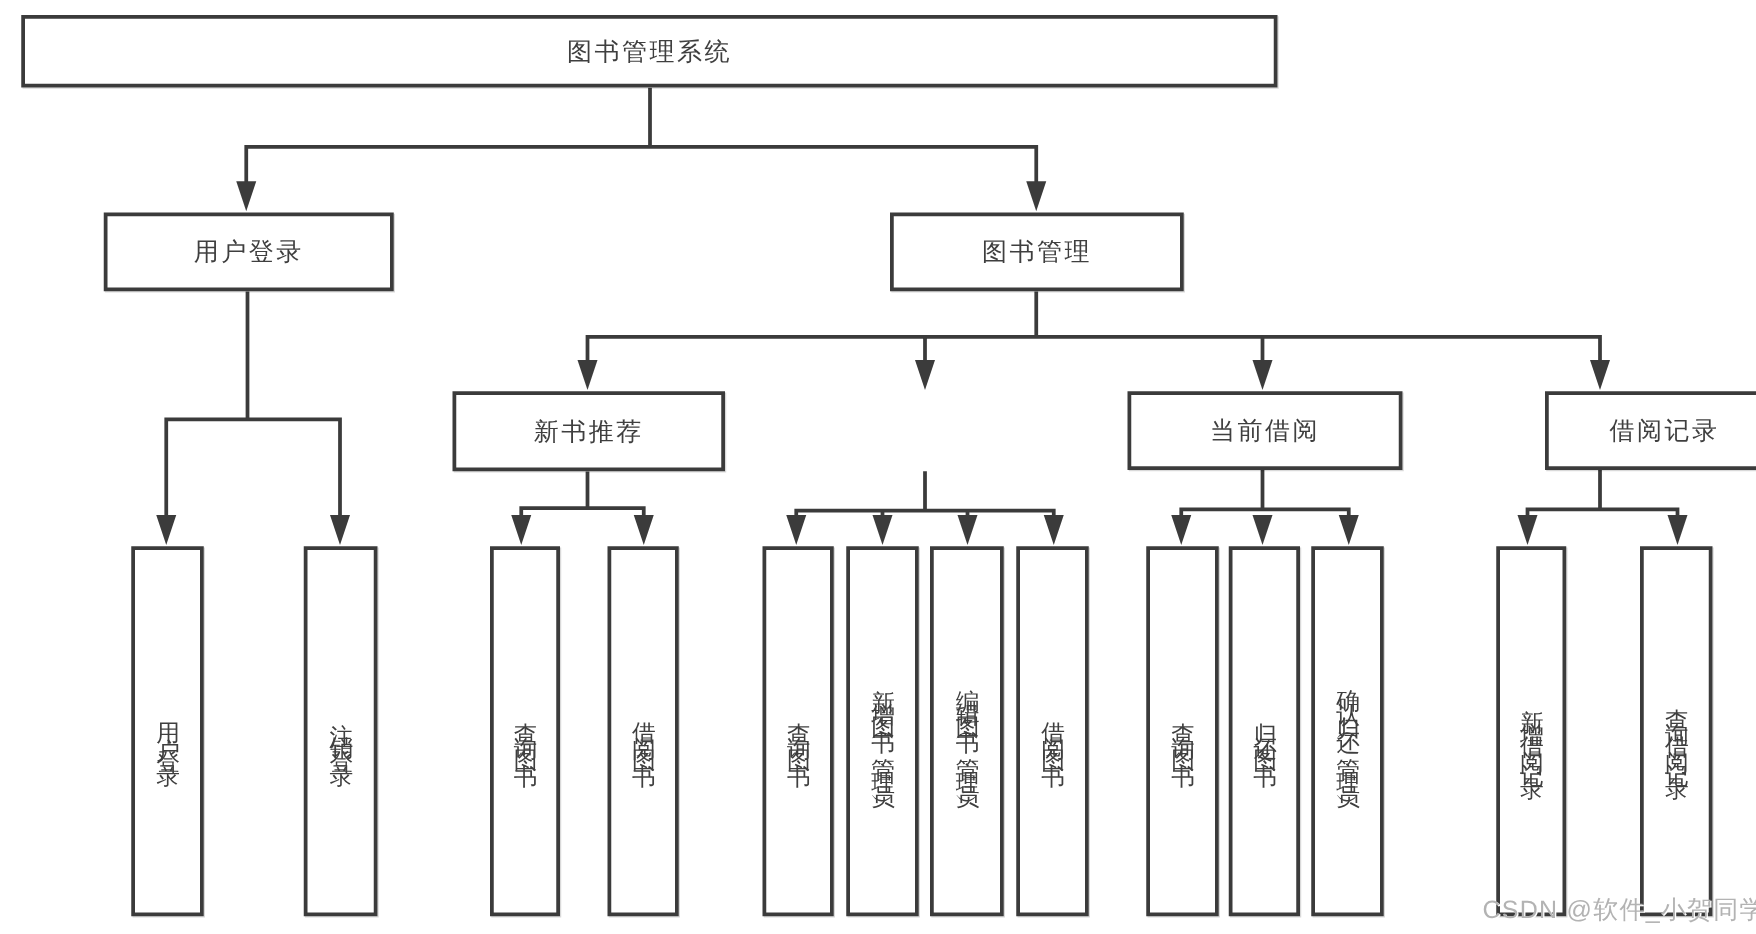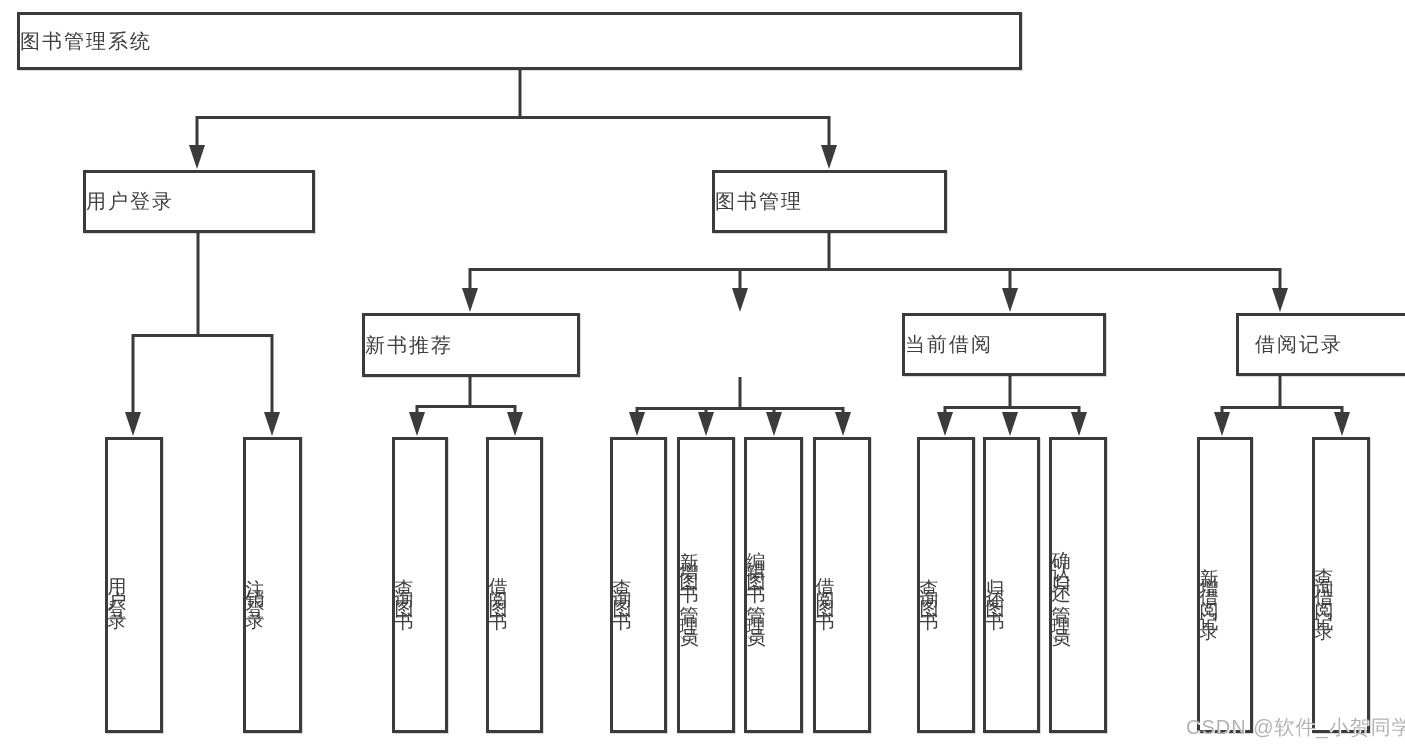--- a/index.html
+++ b/index.html
@@ -21,20 +21,21 @@
     width: 1405px;
     height: 747px;
   }
   .box {
     position: absolute;
     box-sizing: border-box;
     background: #ffffff;
     border: 3px solid #3b3b3b;
     display: flex;
     align-items: center;
+    justify-content: center;
     box-shadow: 1px 1px 0 rgba(0,0,0,0.15);
   }
   .hbox .lbl {
     font-size: 20px;
     letter-spacing: 2px;
     color: #3f3f3f;
     white-space: nowrap;
   }
   .vbox .lbl {
     writing-mode: vertical-lr;
@@ -118,21 +119,21 @@
   <div class="box hbox" style="left:83px; top:170px; width:232px; height:63px;">
     <span class="lbl">用户登录</span>
   </div>
   <div class="box hbox" style="left:362px; top:313px; width:218px; height:64px;">
     <span class="lbl">新书推荐</span>
   </div>
 
   <div class="box hbox" style="left:712px; top:170px; width:235px; height:63px;">
     <span class="lbl">图书管理</span>
   </div>
-  <div class="box hbox" style="left:902px; top:313px; width:204px; height:63px;">
+  <div class="box hbox" style="left:902px; top:313px; width:220px; height:63px;">
     <span class="lbl">当前借阅</span>
   </div>
   <div class="box hbox" style="left:1236px; top:313px; width:175px; height:63px;padding-left:16px;">
     <span class="lbl">借阅记录</span>
   </div>
 
   <div class="box vbox" style="left:105px; top:437px; width:58px; height:296px;">
     <span class="lbl">用户登录</span>
   </div>
   <div class="box vbox" style="left:243px; top:437px; width:59px; height:296px;">

